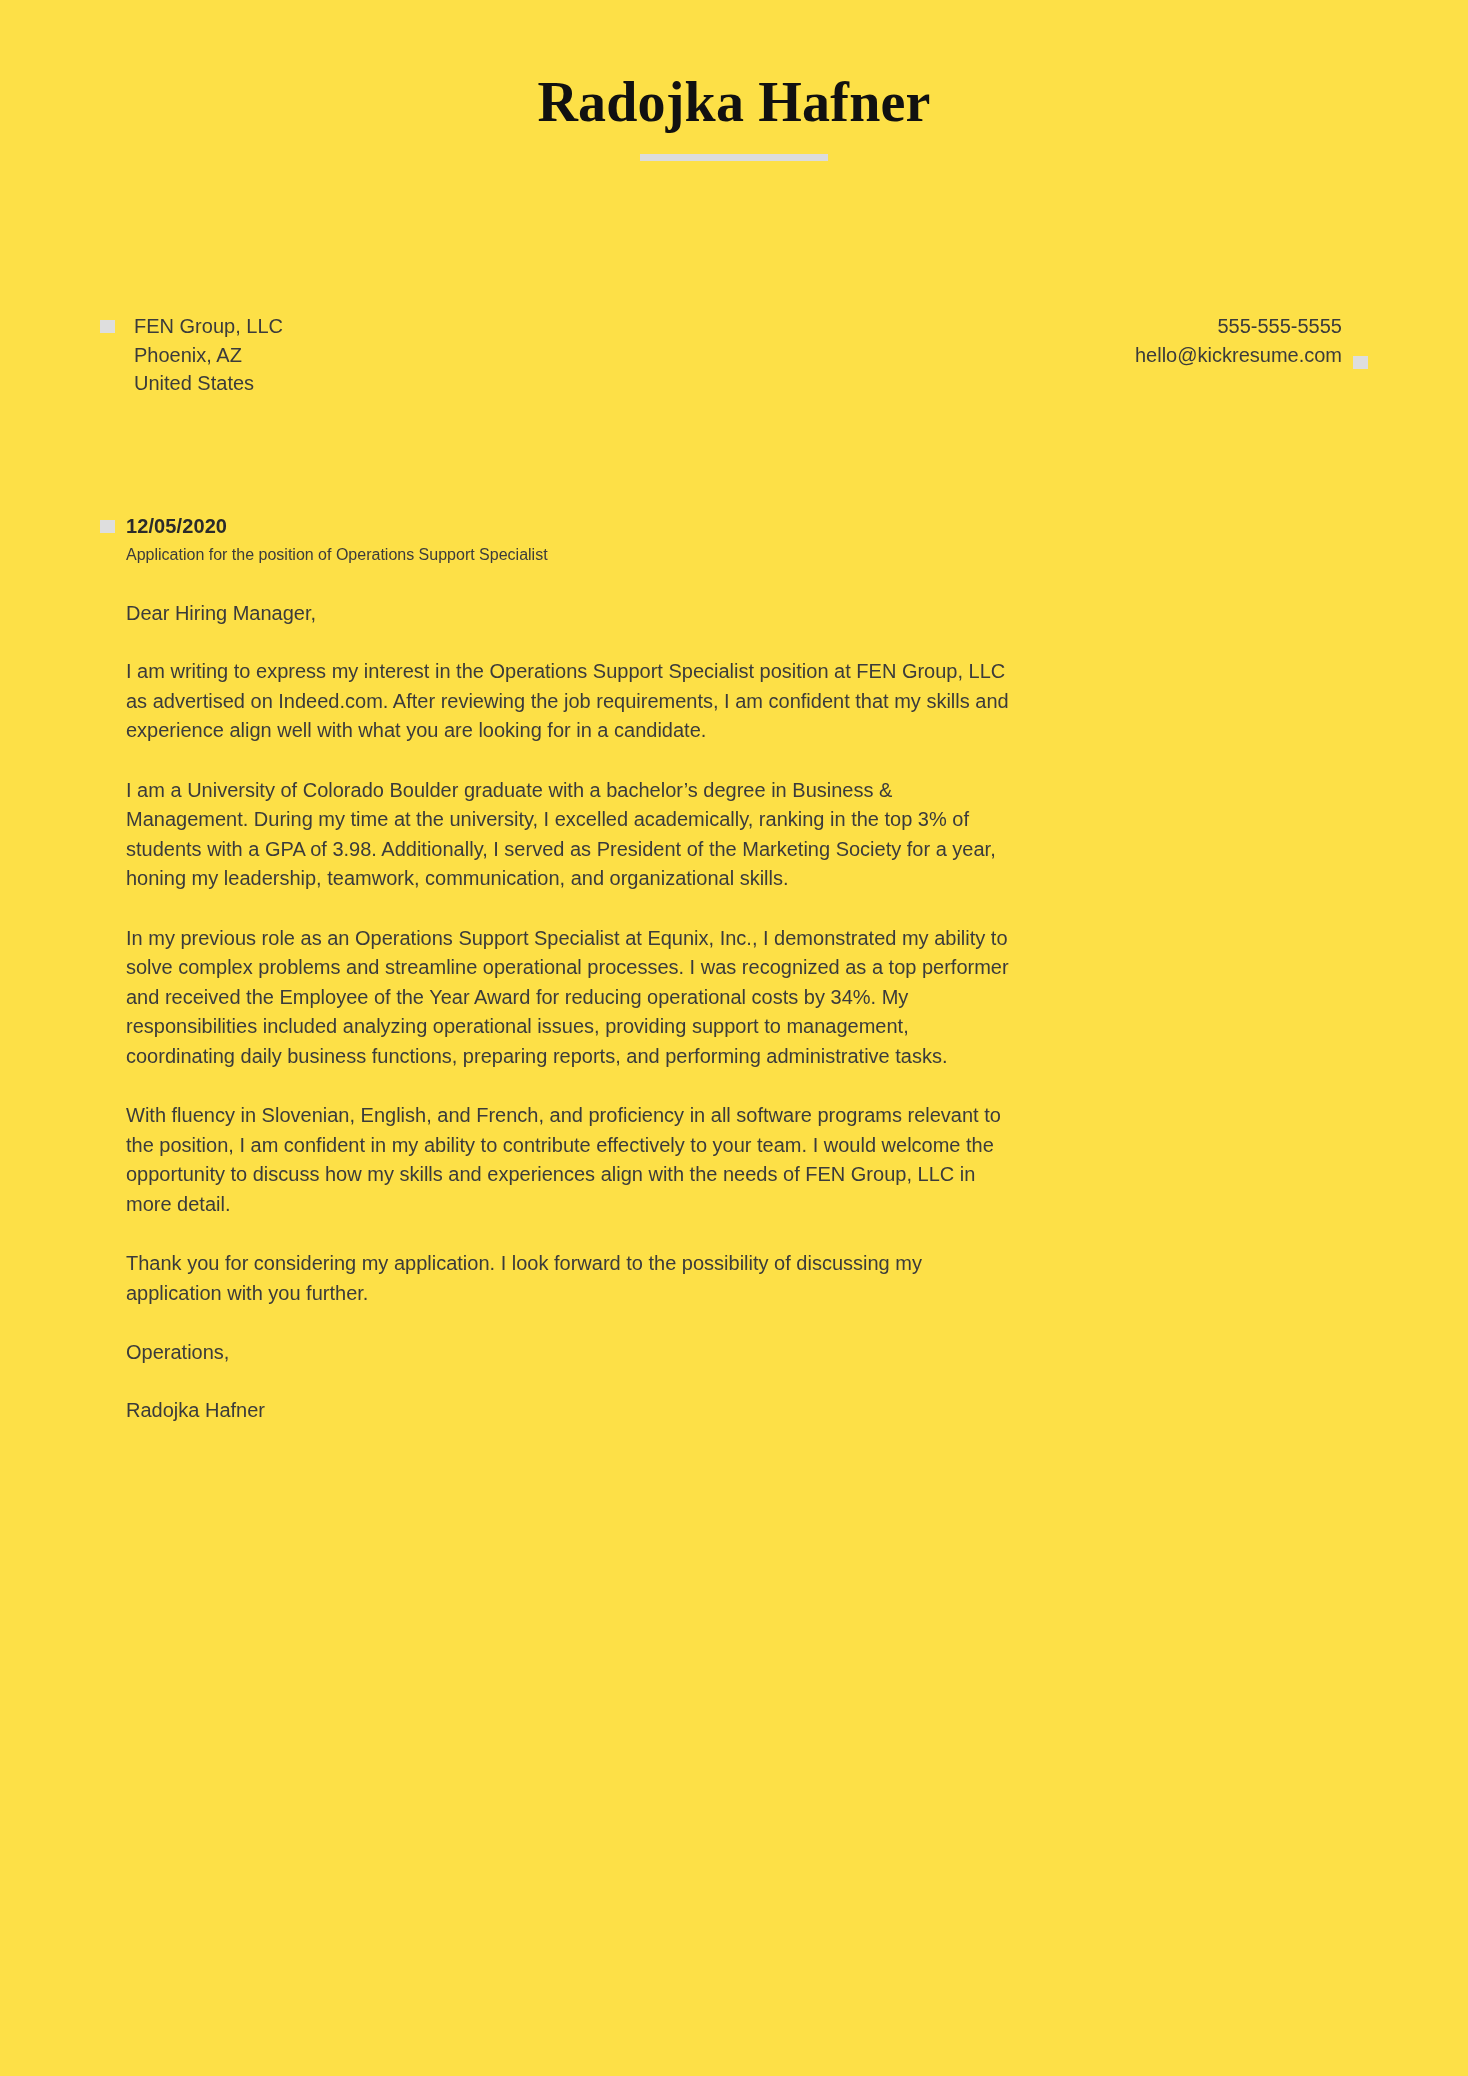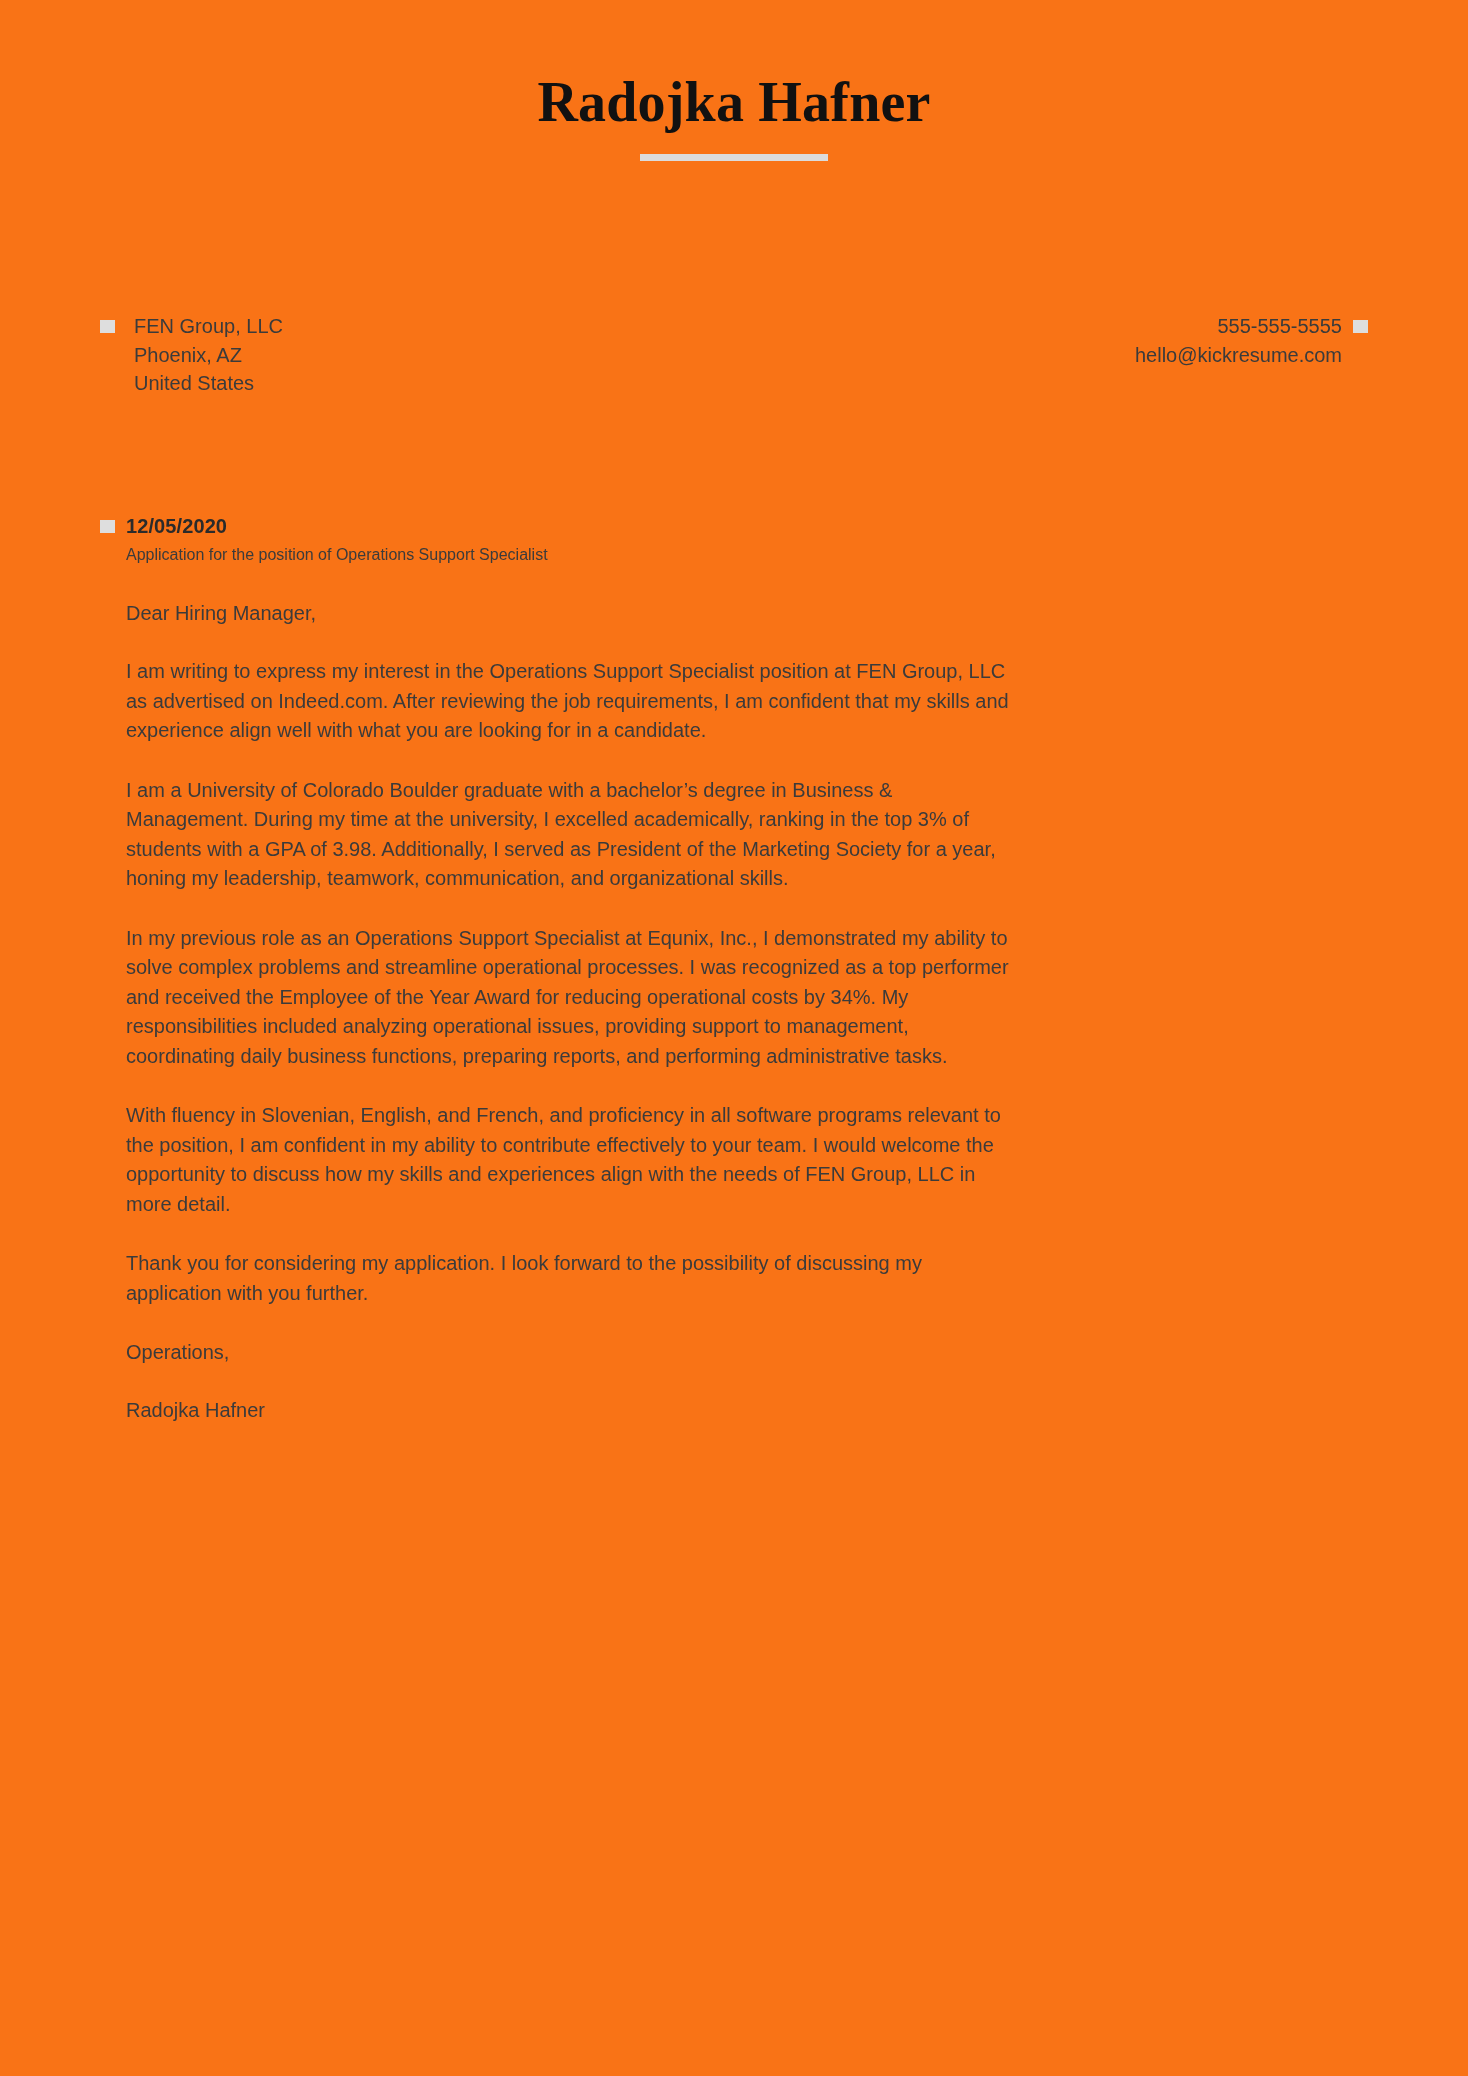--- a/index.html
+++ b/index.html
@@ -11,21 +11,21 @@
     width: 1468px;
     height: 2076px;
     position: relative;
     font-family: "Liberation Sans", sans-serif;
     -webkit-font-smoothing: antialiased;
   }
 
   .page {
     position: absolute;
     inset: 0;
-    background: #f97316;
+    background: #fde047;
   }
 
   
   .header {
     padding-top: 72px;
     text-align: center;
   }
   .candidate-name {
     font-family: "Liberation Serif", "DejaVu Serif", serif;
     font-weight: bold;
@@ -53,21 +53,21 @@
     justify-content: space-between;
     align-items: flex-start;
   }
   .recipient-block {
     display: flex;
     align-items: flex-start;
     gap: 19px;
   }
   .sender-block {
     display: flex;
-    align-items: flex-start;
+    align-items: flex-end;
     gap: 11px;
   }
   .marker {
     width: 15px;
     height: 13px;
     background: #dedede;
     flex: 0 0 auto;
     margin-top: 8px;
   }
   .addr-lines {

